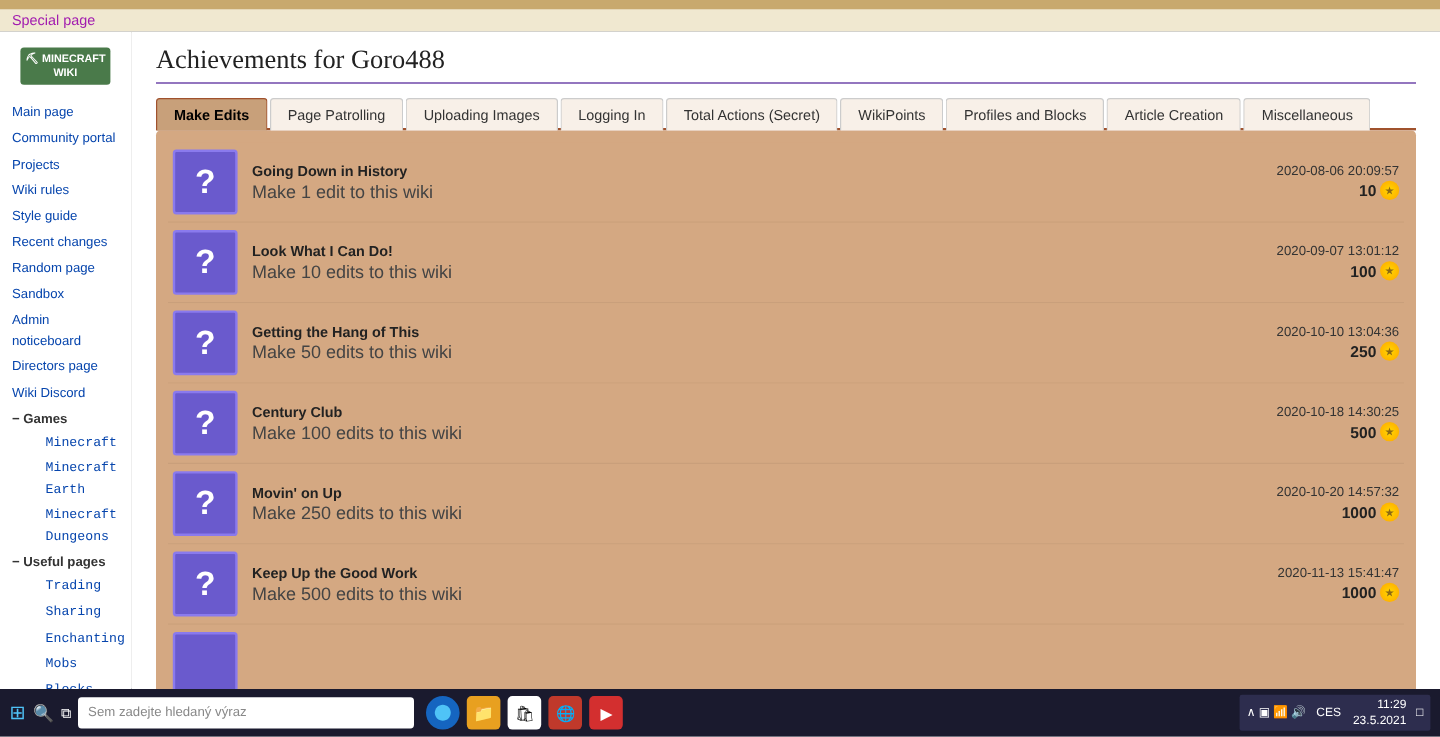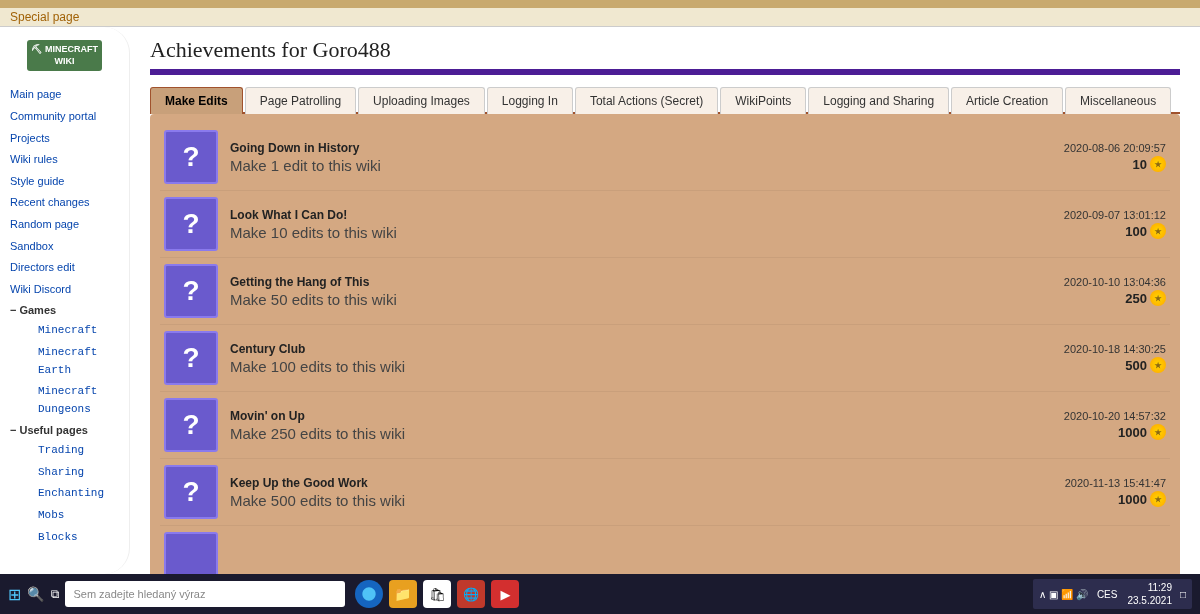--- a/index.html
+++ b/index.html
@@ -1,36 +1,36 @@
 <!DOCTYPE html>
 <html><head>
   <meta charset="utf-8">
   <style>
     * { margin: 0; padding: 0; box-sizing: border-box; }
     body { font-family: Arial, sans-serif; font-size: 13px; background: #fff; display: flex; flex-direction: column; height: 614px; overflow: hidden; }
 
     
     .top-bar { background: #c8a96e; height: 8px; width: 100%; }
-    .special-page-bar { background: #f0e8d0; border-bottom: 1px solid #ccc; padding: 2px 10px; font-size: 12px; color: #a16207; display: flex; align-items: center; }
+    .special-page-bar { background: #f0e8d0; border-bottom: 1px solid #ccc; padding: 2px 10px; font-size: 12px; color: #a21caf; display: flex; align-items: center; }
 
     
     .main-layout { display: flex; flex: 1; overflow: hidden; }
 
     
-    .sidebar { width: 130px; background: #fff; border-right: 1px solid #eee; padding: 8px 0; overflow-y: auto; flex-shrink: 0; border-radius: 26px; }
+    .sidebar { width: 110px; background: #fff; border-right: 1px solid #eee; padding: 8px 0; overflow-y: auto; flex-shrink: 0; }
     .sidebar-logo { width: 100%; padding: 5px; text-align: center; margin-bottom: 8px; }
     .sidebar-logo .logo-box { background: #4a7a4a; color: #fff; font-size: 10px; font-weight: bold; padding: 4px; border-radius: 3px; display: inline-block; }
     .sidebar-nav a { display: block; padding: 2px 10px; font-size: 11px; color: #0645ad; text-decoration: none; line-height: 1.6; }
     .sidebar-section { padding: 4px 10px; font-size: 11px; font-weight: bold; color: #333; cursor: pointer; display: flex; align-items: center; gap: 3px; }
     .sidebar-section::before { content: '−'; }
     .sidebar-subsection { padding-left: 28px; font-family: Liberation Mono, monospace; }
 
     
     .content-area { flex: 1; overflow-y: auto; padding: 10px 20px; background: #fff; }
-    .page-title { font-size: 22px; font-weight: normal; border-bottom: 6px solid #4c1d95; padding-bottom: 6px; margin-bottom: 12px; color: #222; font-family: 'Linux Libertine', Georgia, serif; }
+    .page-title { font-size: 22px; font-weight: normal; border-bottom: 1px solid #4c1d95; padding-bottom: 6px; margin-bottom: 12px; color: #222; font-family: 'Linux Libertine', Georgia, serif; }
 
     
     .tabs-container { display: flex; flex-wrap: wrap; border-bottom: 2px solid #a0522d; }
     .tab { padding: 6px 14px; font-size: 12px; cursor: pointer; border: 1px solid #ccc; border-bottom: none; background: #f8f0e8; color: #333; margin-right: 2px; margin-bottom: -2px; border-radius: 3px 3px 0 0; }
     .tab.active { background: #c8a07a; font-weight: bold; color: #000; border-color: #a0522d; }
 
     
     .achievements-container { background: #d4a882; padding: 10px; border-radius: 4px; }
     .achievement-row { display: flex; align-items: center; background: #d4a882; padding: 6px 4px; border-bottom: 1px solid rgba(0,0,0,0.05); }
     .achievement-icon { width: 54px; height: 54px; background: #6a5acd; display: flex; align-items: center; justify-content: center; border: 2px solid #8a7aed; border-radius: 3px; flex-shrink: 0; margin-right: 12px; }
@@ -67,21 +67,22 @@
     </div>
     <div class="sidebar-nav">
       <a href="#">Main page</a>
       <a href="#">Community portal</a>
       <a href="#">Projects</a>
       <a href="#">Wiki rules</a>
       <a href="#">Style guide</a>
       <a href="#">Recent changes</a>
       <a href="#">Random page</a>
       <a href="#">Sandbox</a>
-      <a href="#">Directors edit</a>
+      <a href="#">Admin noticeboard</a>
+      <a href="#">Directors page</a>
       <a href="#">Wiki Discord</a>
 
       <div class="sidebar-section">Games</div>
       <div class="sidebar-subsection">
         <a href="#">Minecraft</a>
         <a href="#">Minecraft Earth</a>
         <a href="#">Minecraft Dungeons</a>
       </div>
 
       <div class="sidebar-section">Useful pages</div>
@@ -100,21 +101,21 @@
   <div class="content-area">
     <h1 class="page-title">Achievements for Goro488</h1>
 
     <div class="tabs-container" id="tabs-render">
         <div class="tab active">Make Edits</div>
         <div class="tab">Page Patrolling</div>
         <div class="tab">Uploading Images</div>
         <div class="tab">Logging In</div>
         <div class="tab">Total Actions (Secret)</div>
         <div class="tab">WikiPoints</div>
-        <div class="tab">Logging and Sharing</div>
+        <div class="tab">Profiles and Blocks</div>
         <div class="tab">Article Creation</div>
         <div class="tab">Miscellaneous</div>
       </div>
 
     <div class="achievements-container" id="achievements-render">
         <div class="achievement-row">
       <div class="achievement-icon">
         <span class="question-mark">?</span>
       </div>
       <div class="achievement-info">

